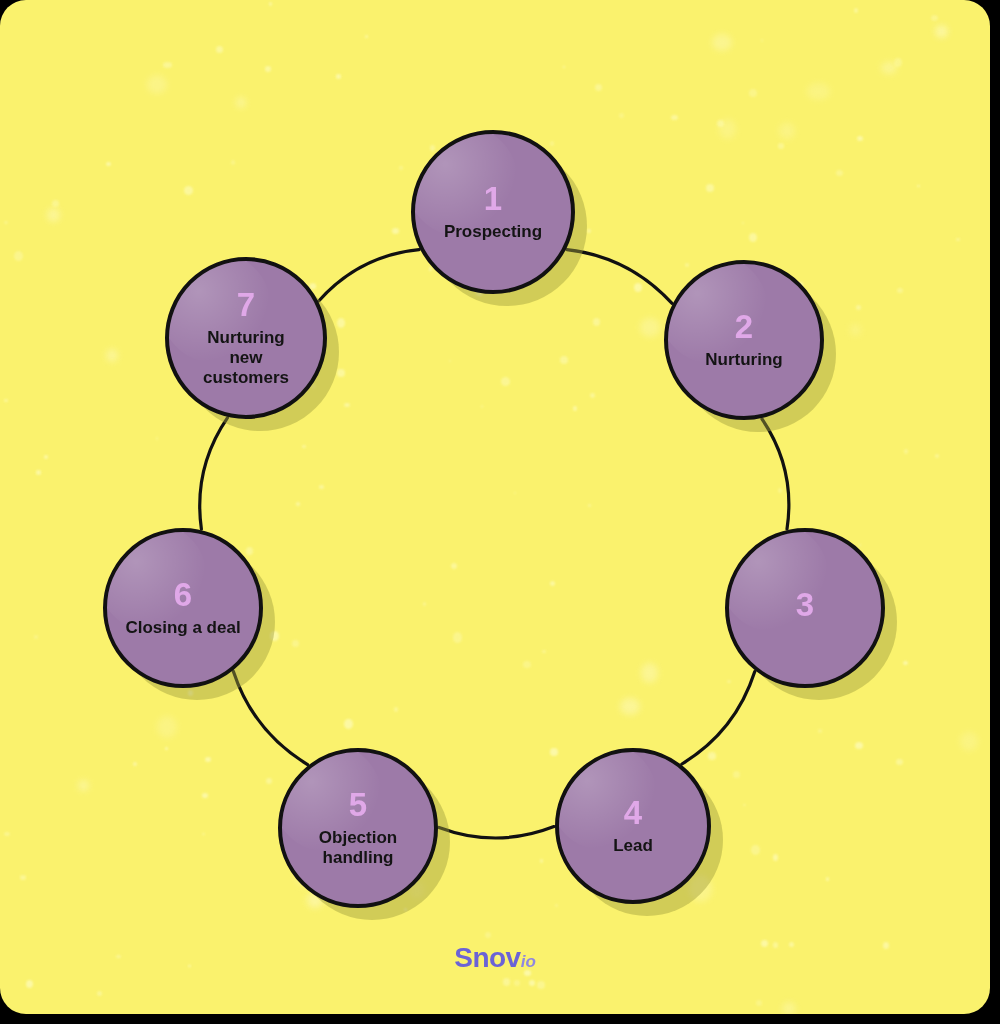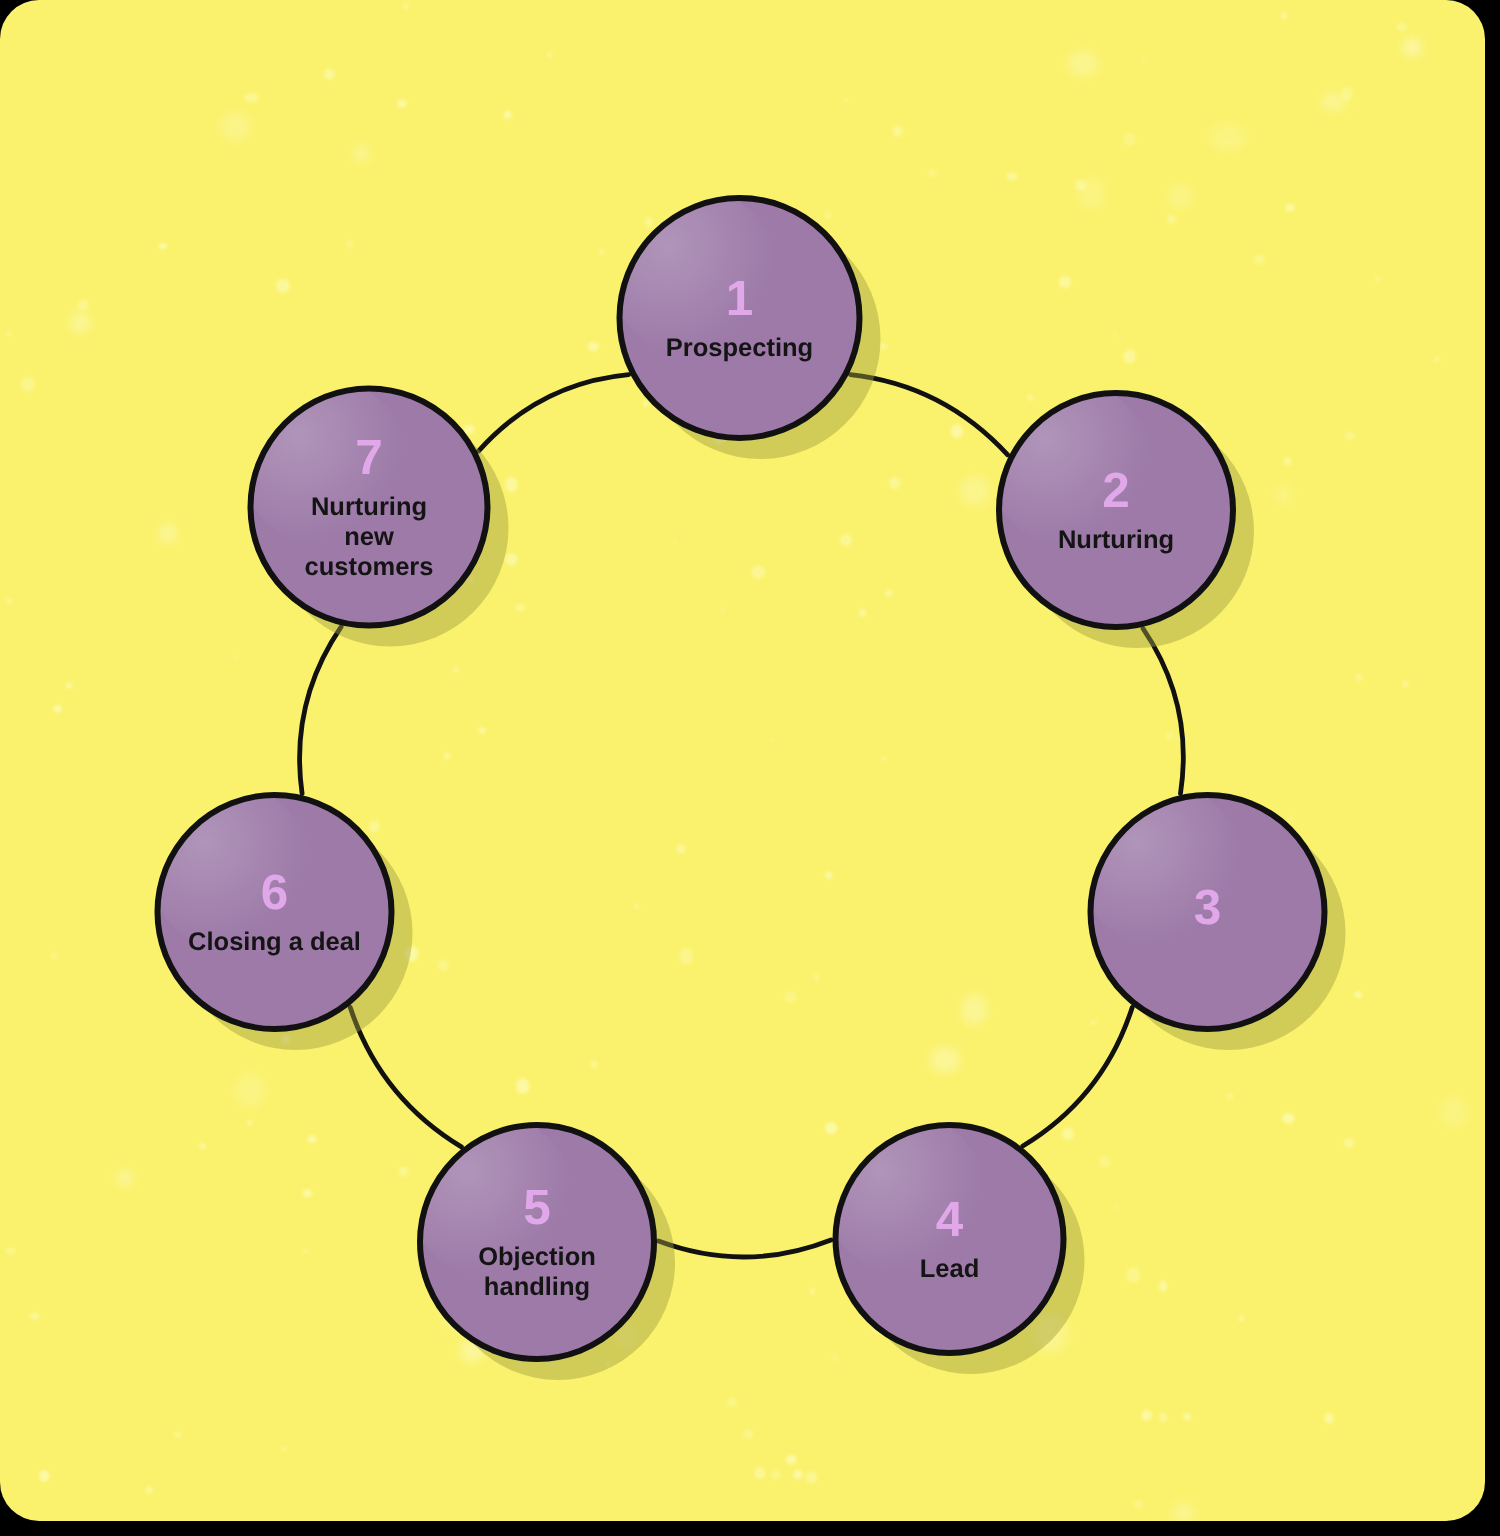--- a/index.html
+++ b/index.html
@@ -333,14 +333,17 @@
         <div class="node-label">Closing a deal</div>
       </div>
       <div class="node" style="left: 165px; top: 257px; width: 162px; height: 162px;">
         <div class="node-num">7</div>
         <div class="node-label">Nurturing
 new
 customers</div>
       </div>
     </div>
 
+  <div id="logo">
+    <span>Snov</span><span class="io">io</span>
+  </div>
 
 </div>
 
 </body></html>

